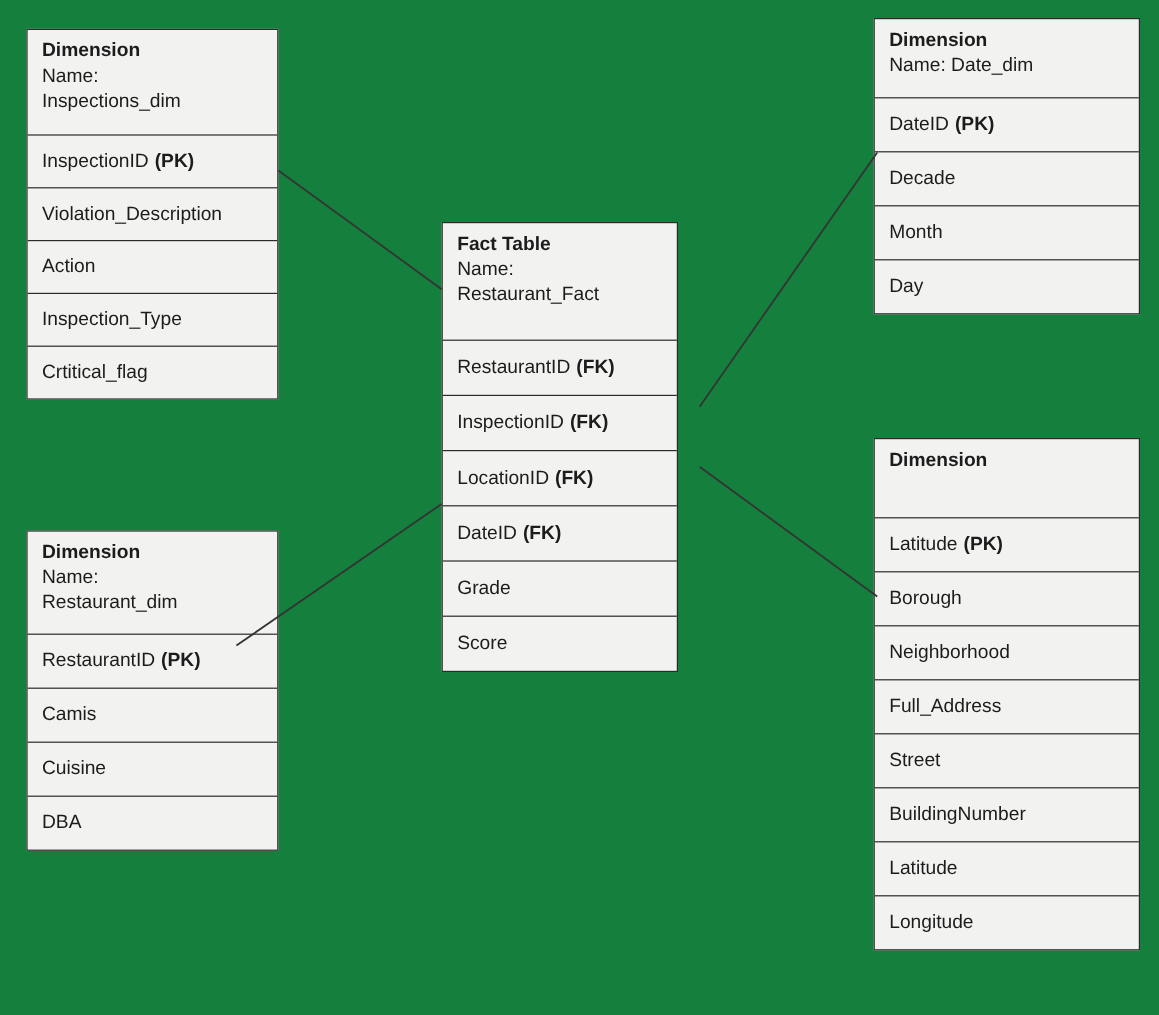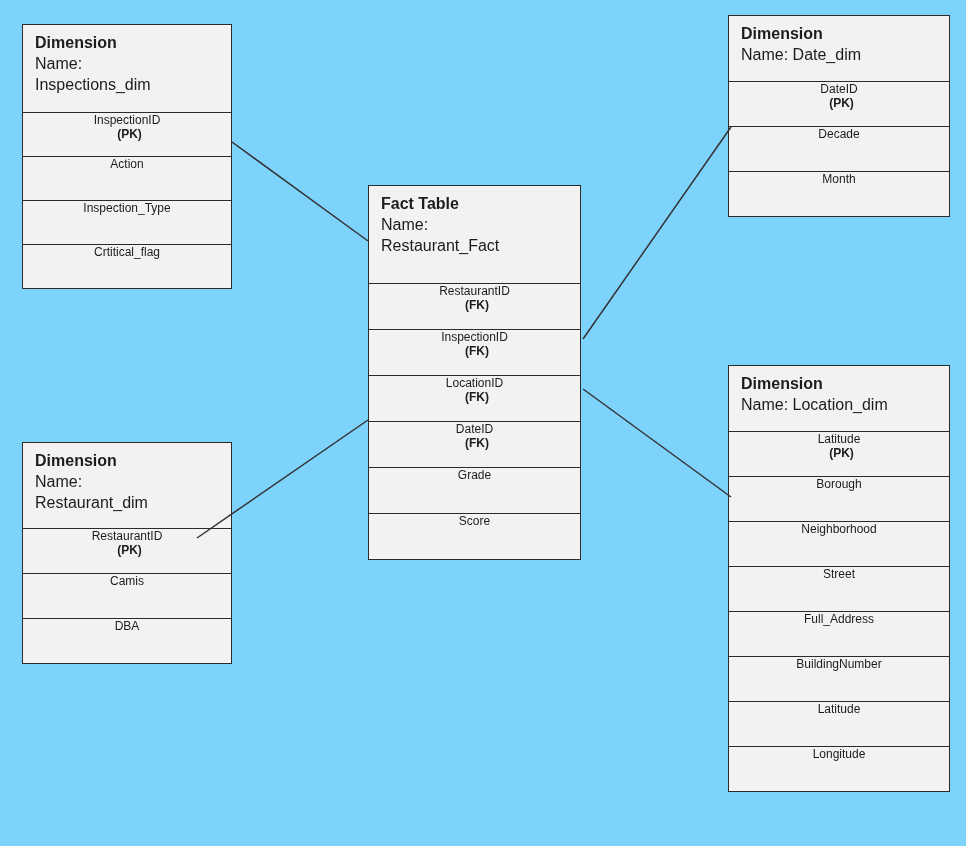--- a/index.html
+++ b/index.html
@@ -4,21 +4,21 @@
 <style>
   html, body { margin: 0; padding: 0; }
   body {
     font-family: "Liberation Sans", sans-serif;
     background: #f0f0ef;
   }
   .canvas {
     position: relative;
     width: 966px;
     height: 846px;
-    background: #7dd3fc;
+    background: #15803d;
     overflow: hidden;
   }
   .erd-table {
     position: absolute;
     box-sizing: border-box;
     border: 1.5px solid #2b2b2b;
     background: #f2f2f1;
     color: #1c1c1c;
   }
   .hdr {
@@ -28,36 +28,35 @@
     line-height: 21px;
   }
   .hdr .ttl { font-weight: bold; }
   .hdr .sub { white-space: pre-line; }
   .row {
     box-sizing: border-box;
     border-top: 1.5px solid #2b2b2b;
     display: flex;
     align-items: center;
     padding: 0 12px;
-    font-size: 12px;
-    flex-direction: column;
+    font-size: 16px;
   }
   .k { font-weight: bold; margin-left: 5px; }
   .k:empty { margin-left: 0; }
 
   
   .t-inspections { left: 22px;  top: 24px;  width: 210px; }
   .t-inspections .hdr { height: 87px; }
   .t-inspections .row { height: 44px; }
 
   .t-restaurant  { left: 22px;  top: 442px; width: 210px; }
   .t-restaurant .hdr { height: 85px; }
   .t-restaurant .row { height: 45px; }
 
-  .t-fact        { left: 368px; top: 185px; width: 213px; }
+  .t-fact        { left: 368px; top: 185px; width: 197px; }
   .t-fact .hdr { height: 97px; }
   .t-fact .row { height: 46px; }
 
   .t-date        { left: 728px; top: 15px;  width: 222px; }
   .t-date .hdr { height: 65px; }
   .t-date .row { height: 45px; }
 
   .t-location    { left: 728px; top: 365px; width: 222px; }
   .t-location .hdr { height: 65px; }
   .t-location .row { height: 45px; }
@@ -79,20 +78,24 @@
     <div class="hdr">
       <div class="ttl">Dimension</div>
       <div class="sub">Name:
 Inspections_dim</div>
     </div>
     <div class="row">
         <span>InspectionID</span>
         <span class="k">(PK)</span>
       </div>
     <div class="row">
+        <span>Violation_Description</span>
+        <span class="k"></span>
+      </div>
+    <div class="row">
         <span>Action</span>
         <span class="k"></span>
       </div>
     <div class="row">
         <span>Inspection_Type</span>
         <span class="k"></span>
       </div>
     <div class="row">
         <span>Crtitical_flag</span>
         <span class="k"></span>
@@ -104,20 +107,24 @@
       <div class="ttl">Dimension</div>
       <div class="sub">Name:
 Restaurant_dim</div>
     </div>
     <div class="row">
         <span>RestaurantID</span>
         <span class="k">(PK)</span>
       </div>
     <div class="row">
         <span>Camis</span>
+        <span class="k"></span>
+      </div>
+    <div class="row">
+        <span>Cuisine</span>
         <span class="k"></span>
       </div>
     <div class="row">
         <span>DBA</span>
         <span class="k"></span>
       </div>
   </div>
 
   <div class="erd-table t-fact">
     <div class="hdr">
@@ -161,45 +168,48 @@
         <span class="k">(PK)</span>
       </div>
     <div class="row">
         <span>Decade</span>
         <span class="k"></span>
       </div>
     <div class="row">
         <span>Month</span>
         <span class="k"></span>
       </div>
+    <div class="row">
+        <span>Day</span>
+        <span class="k"></span>
+      </div>
   </div>
 
   <div class="erd-table t-location">
     <div class="hdr">
       <div class="ttl">Dimension</div>
-      <div class="sub">Name: Location_dim</div>
     </div>
     <div class="row">
         <span>Latitude</span>
         <span class="k">(PK)</span>
       </div>
     <div class="row">
         <span>Borough</span>
         <span class="k"></span>
       </div>
     <div class="row">
         <span>Neighborhood</span>
         <span class="k"></span>
       </div>
     <div class="row">
+        <span>Full_Address</span>
+        <span class="k"></span>
+      </div>
+    <div class="row">
         <span>Street</span>
-        <span class="k"></span>
-      </div>
-    <div class="row">
-        <span>Full_Address</span>
         <span class="k"></span>
       </div>
     <div class="row">
         <span>BuildingNumber</span>
         <span class="k"></span>
       </div>
     <div class="row">
         <span>Latitude</span>
         <span class="k"></span>
       </div>

